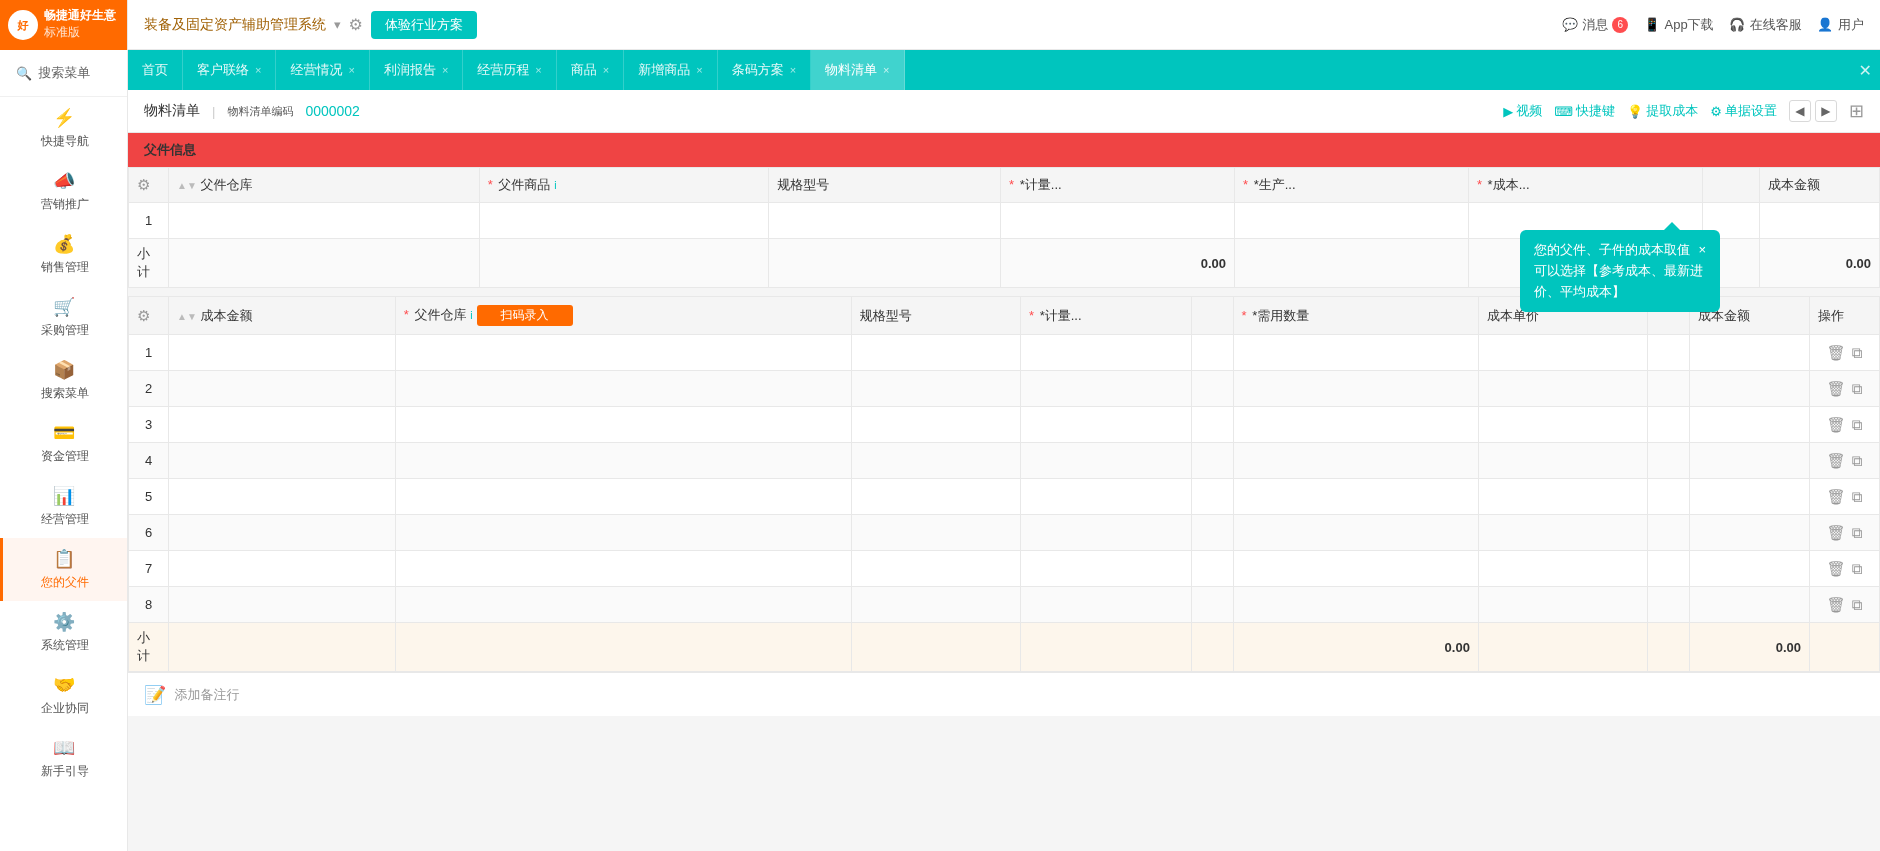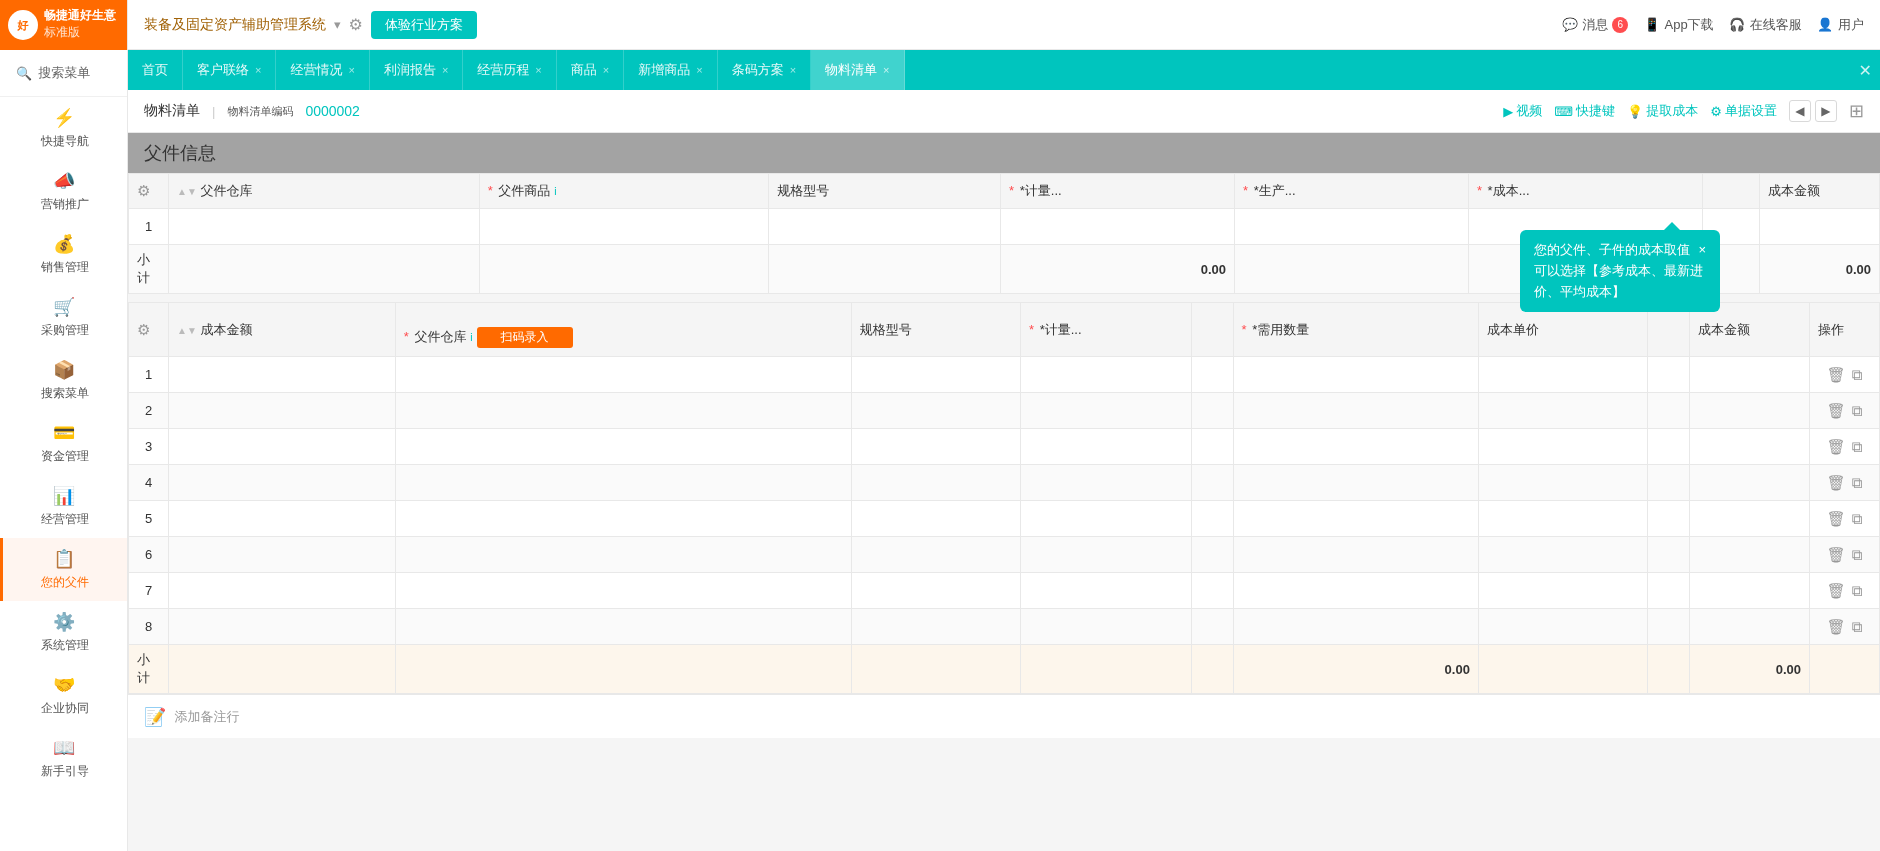--- a/index.html
+++ b/index.html
@@ -147,24 +147,24 @@
     .sub-header-action { cursor: pointer; display: flex; align-items: center; gap: 3px; }
 
     
     .page-label { font-size: 14px; color: #333; font-weight: 500; }
     .page-code { color: #00c5be; font-size: 14px; }
 
     
     .section { margin: 0; background: #fff; }
     .section-title {
       padding: 8px 16px;
-      font-size: 18px;
-      font-weight: 400;
+      font-size: 13px;
+      font-weight: 700;
       color: #333;
-      background: #a3a3a3;
+      background: #ef4444;
     }
 
     
     .data-table {
       width: 100%;
       border-collapse: collapse;
       font-size: 13px;
     }
     .data-table th {
       background: #f5f5f5;
@@ -193,21 +193,20 @@
     .required-star { color: #ff4d4f; margin-right: 2px; }
 
     .scan-btn {
       background: #ff6a00;
       color: #fff;
       border: none;
       padding: 2px 24px;
       border-radius: 3px;
       cursor: pointer;
       font-size: 12px;
-      margin-top: 16px;
     }
 
     .action-icons { display: flex; gap: 6px; justify-content: center; }
     .action-icon { cursor: pointer; color: #999; font-size: 15px; }
 
     
     .tooltip-popup {
       position: absolute;
       top: 140px;
       right: 160px;

